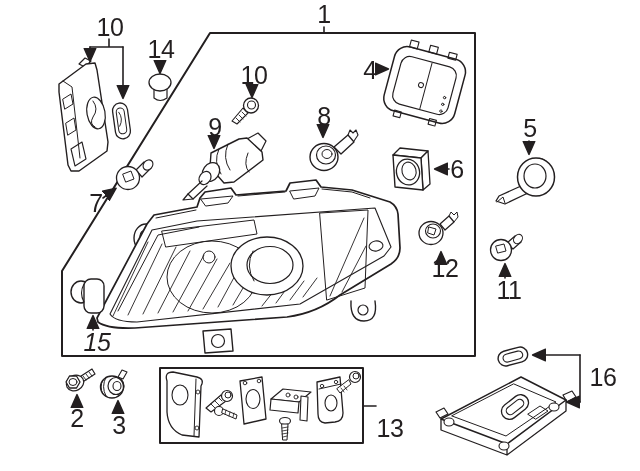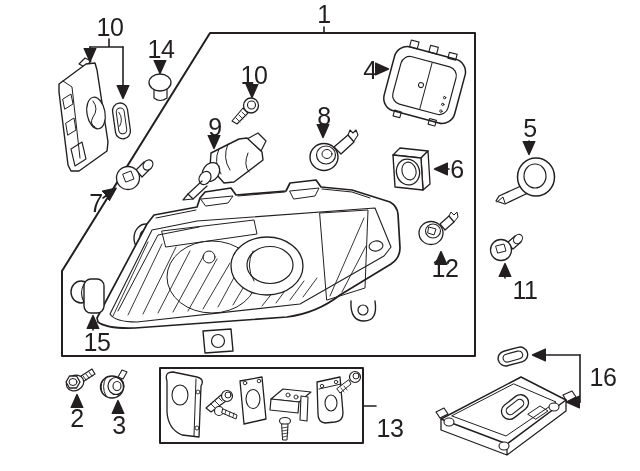--- a/index.html
+++ b/index.html
@@ -293,21 +293,21 @@
 <div class="callout" style="left:324px; top:14px;">1</div>
 <div class="callout" style="left:77px;  top:418px;">2</div>
 <div class="callout" style="left:119px; top:425px;">3</div>
 <div class="callout" style="left:370px; top:70px;">4</div>
 <div class="callout" style="left:530px; top:128px;">5</div>
 <div class="callout" style="left:457px; top:169px;">6</div>
 <div class="callout" style="left:96px;  top:203px;">7</div>
 <div class="callout" style="left:324px; top:116px;">8</div>
 <div class="callout" style="left:215px; top:127px;">9</div>
 <div class="callout" style="left:254px; top:75px;">10</div>
-<div class="callout" style="left:525px; top:290px;text-align:center;">11</div>
+<div class="callout" style="left:509px; top:290px;text-align:center;">11</div>
 <div class="callout" style="left:445px; top:268px;">12</div>
 <div class="callout" style="left:390px; top:428px;">13</div>
 <div class="callout" style="left:161px; top:49px;">14</div>
-<div class="callout" style="left:97px;  top:342px;">15</div>
+<div class="callout" style="left:97px;  top:342px;font-style:italic;">15</div>
 <div class="callout" style="left:603px; top:377px;">16</div>
 <div class="callout" style="left:110px; top:27px;">10</div>
 
 </div>
 
 </body></html>

